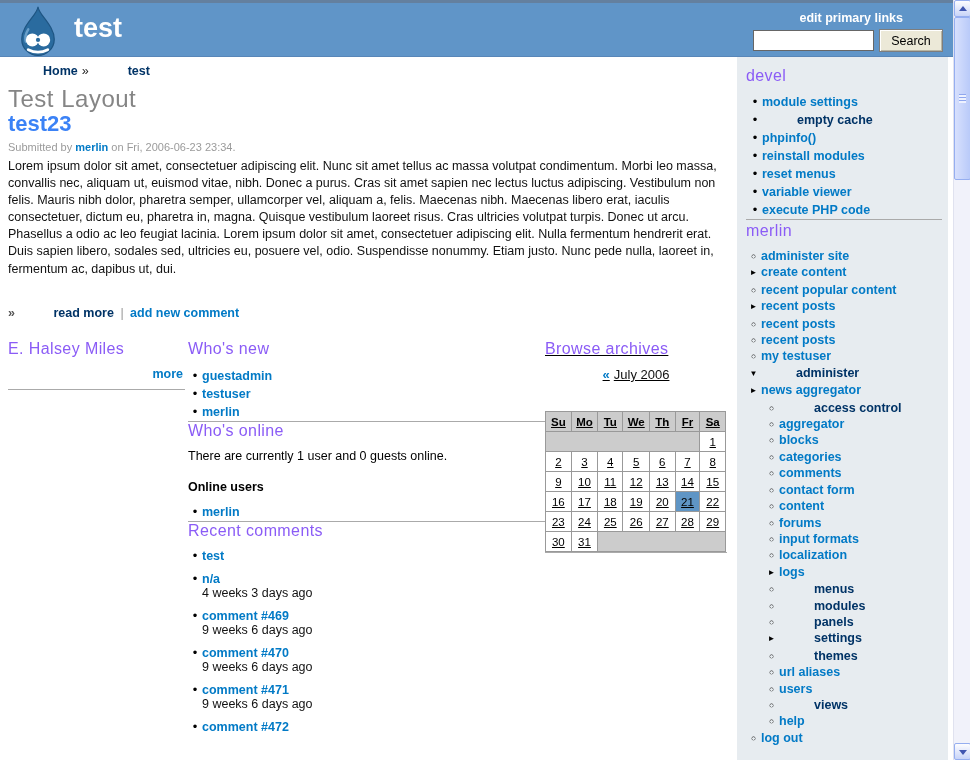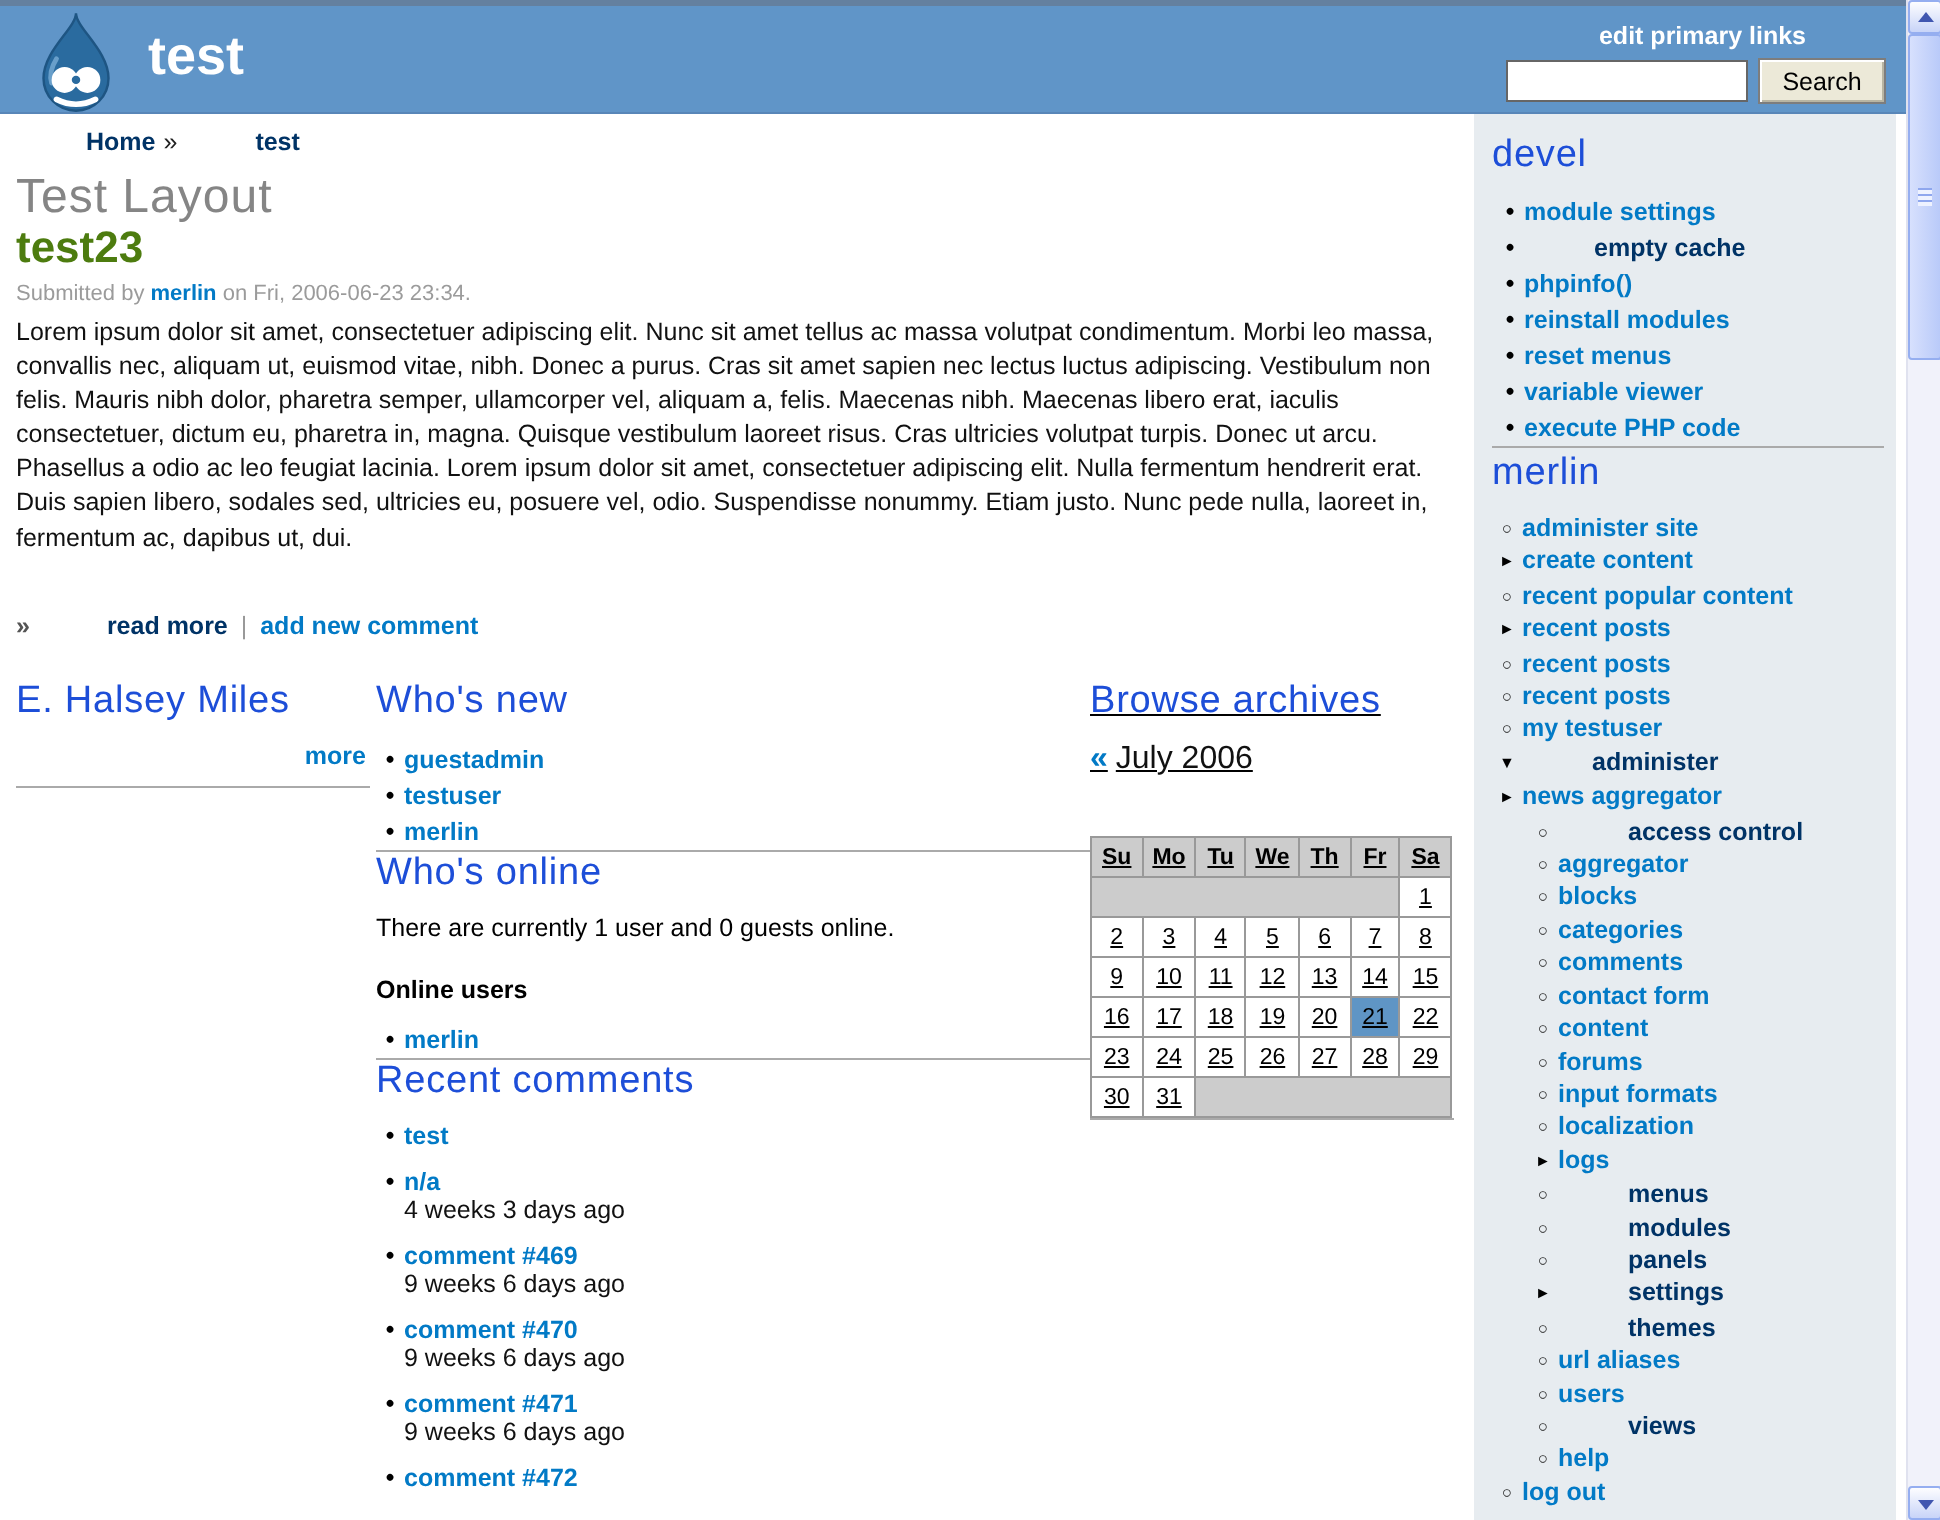--- a/index.html
+++ b/index.html
@@ -15,47 +15,47 @@
   .logo{position:absolute;left:12px;top:2px;width:52px;height:52px;}
   .site-name{position:absolute;left:74px;top:10px;color:#fff;font-size:27px;font-weight:bold;}
   .edit-links{position:absolute;top:8px;right:50px;color:#fff;font-size:12.5px;font-weight:bold;}
   .search-input{position:absolute;top:27px;right:79px;width:113px;height:17px;border:1px solid #666;background:#fff;font-size:12px;padding:1px 3px;}
   .search-button{position:absolute;top:26px;right:10px;width:64px;height:23px;background:#ece9d8;border:1px solid #7d7d7d;box-shadow:inset 1px 1px 0 #fff, inset -1px -1px 0 #b8b5a3;font-size:12.5px;color:#000;font-family:inherit;}
 
   
   .breadcrumb{position:absolute;left:8px;top:64px;font-size:12.5px;font-weight:bold;color:#333;}
   .breadcrumb .bsep{color:#222;font-weight:normal;padding:0 4px;}
   .section-title{position:absolute;left:8px;top:85px;font-size:24px;color:#858585;font-weight:normal;letter-spacing:.5px;margin:0;}
-  .node-title{position:absolute;left:8px;top:111px;font-size:22px;color:#4d7c0f;font-weight:bold;margin:0;}
+  .node-title{position:absolute;left:8px;top:111px;font-size:22px;color:#3b82f6;font-weight:bold;margin:0;}
   .submitted{position:absolute;left:8px;top:141px;font-size:11px;color:#9b9b9b;}
   .submitted .lnk{font-size:11px;}
   .node-body{position:absolute;left:8px;top:158px;width:729px;font-size:12.5px;line-height:17.1px;color:#111;}
   .node-links{position:absolute;left:8px;top:306px;font-size:12.5px;color:#555;}
   .node-links .mark{color:#555;font-weight:bold;}
   .node-links .divider{color:#999;padding:0 3px;}
 
   
   .col{position:absolute;top:340px;}
   .col-left{left:8px;width:177px;}
   .col-mid{left:188px;width:357px;}
   .col-cal{left:545px;width:182px;text-decoration:underline;}
-  h2.block-title{font-size:19px;color:#1d4ed8;font-weight:normal;letter-spacing:.4px;margin:0 0 9px 0;}
+  h2.block-title{font-size:16px;color:#8b5cf6;font-weight:normal;letter-spacing:.4px;margin:0 0 9px 0;}
   .more-row{text-align:right;font-size:12.5px;margin:7px 2px 8px 0;}
   ul.plain{list-style:none;margin:0;padding:0;}
   ul.plain li{font-size:12.5px;line-height:17px;}
   .disc{color:#000;display:inline-block;width:14px;text-align:center;font-size:13px;}
   .status-line{font-size:12.5px;color:#000;margin:2px 0 0 0;}
   h3.sub-title{font-size:12.5px;color:#000;margin:17px 0 9px 0;}
   ul.comments{list-style:none;margin:0;padding:0;}
   ul.comments li{margin-bottom:8px;font-size:12.5px;line-height:14.5px;}
   ul.comments .age{color:#111;margin-left:14px;}
   .mid-hr{margin:13px 0 12px 0;}
 
   
-  .cal-nav{text-align:left;font-size:16px;color:#111;margin:8px 0 3px 0;}
+  .cal-nav{text-align:center;font-size:13px;color:#111;margin:8px 0 3px 0;}
   .cal-nav .lnk{margin-right:4px;}
   table.cal{border-collapse:collapse;width:181px;margin-top:29px;}
   table.cal th, table.cal td{border:1px solid #999;font-size:11.5px;text-align:center;height:19px;padding:0 2px;}
   table.cal th{background:#ccc;color:#000;width:25px;}
   table.cal td{background:#fff;color:#000;}
   table.cal td.empty{background:#ccc;}
   table.cal td.selected{background:#5f95c5;}
   .cal-hr{margin-top:15px;}
 
   

